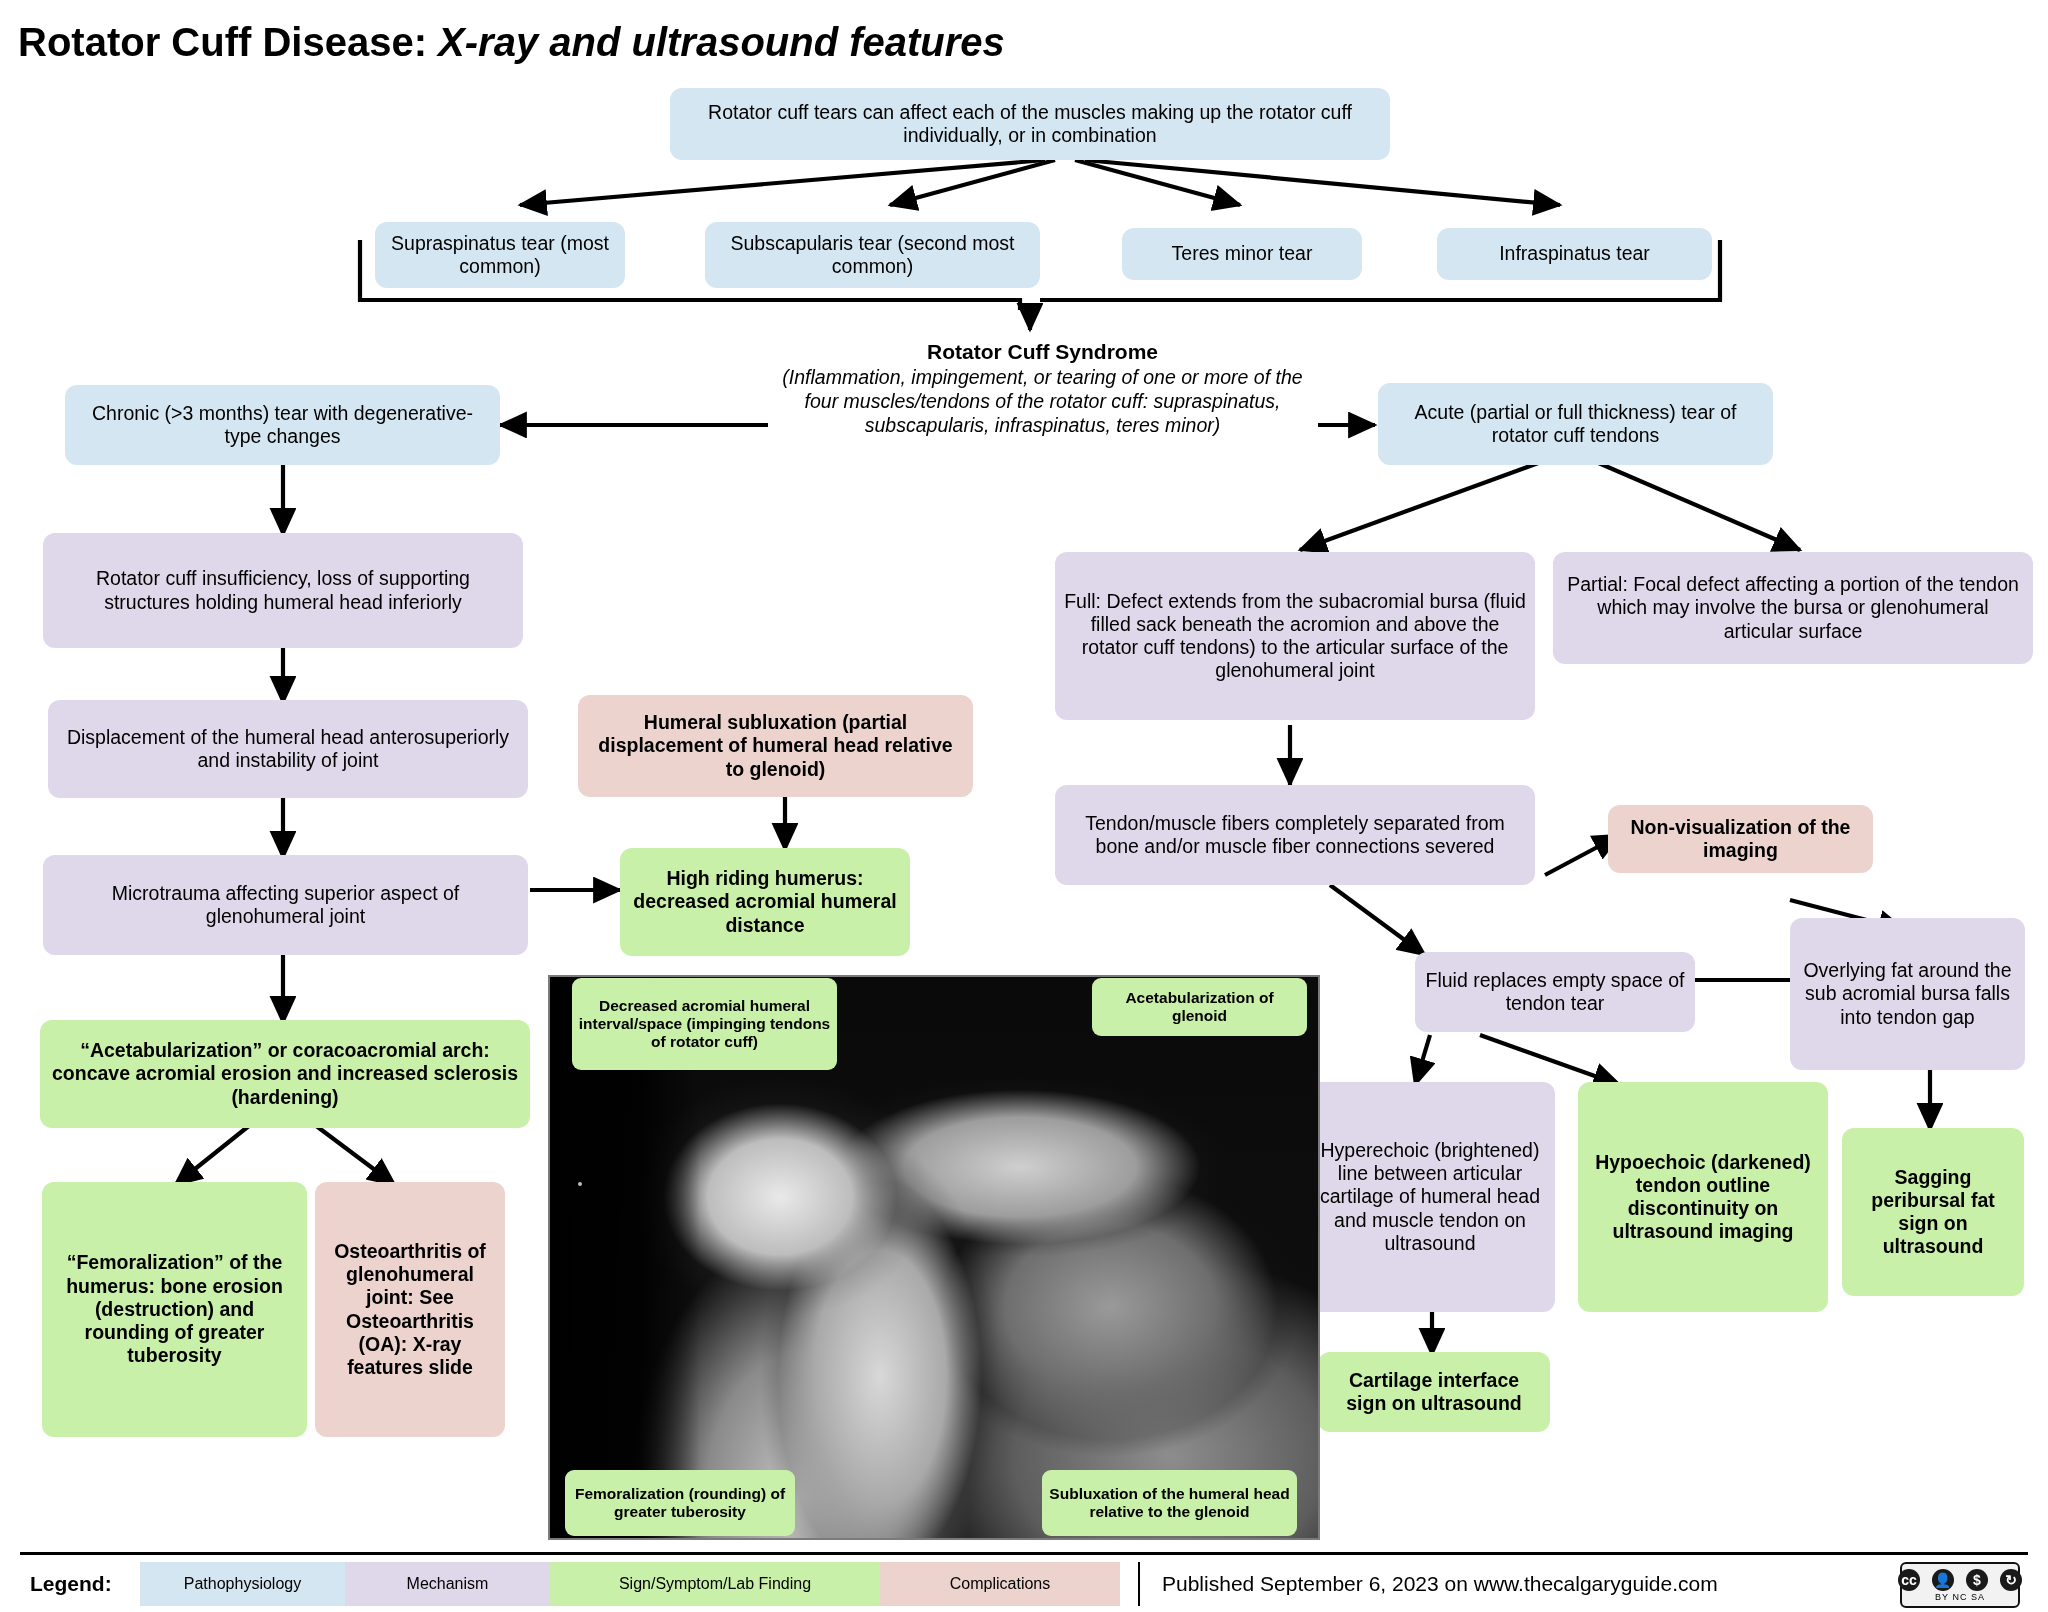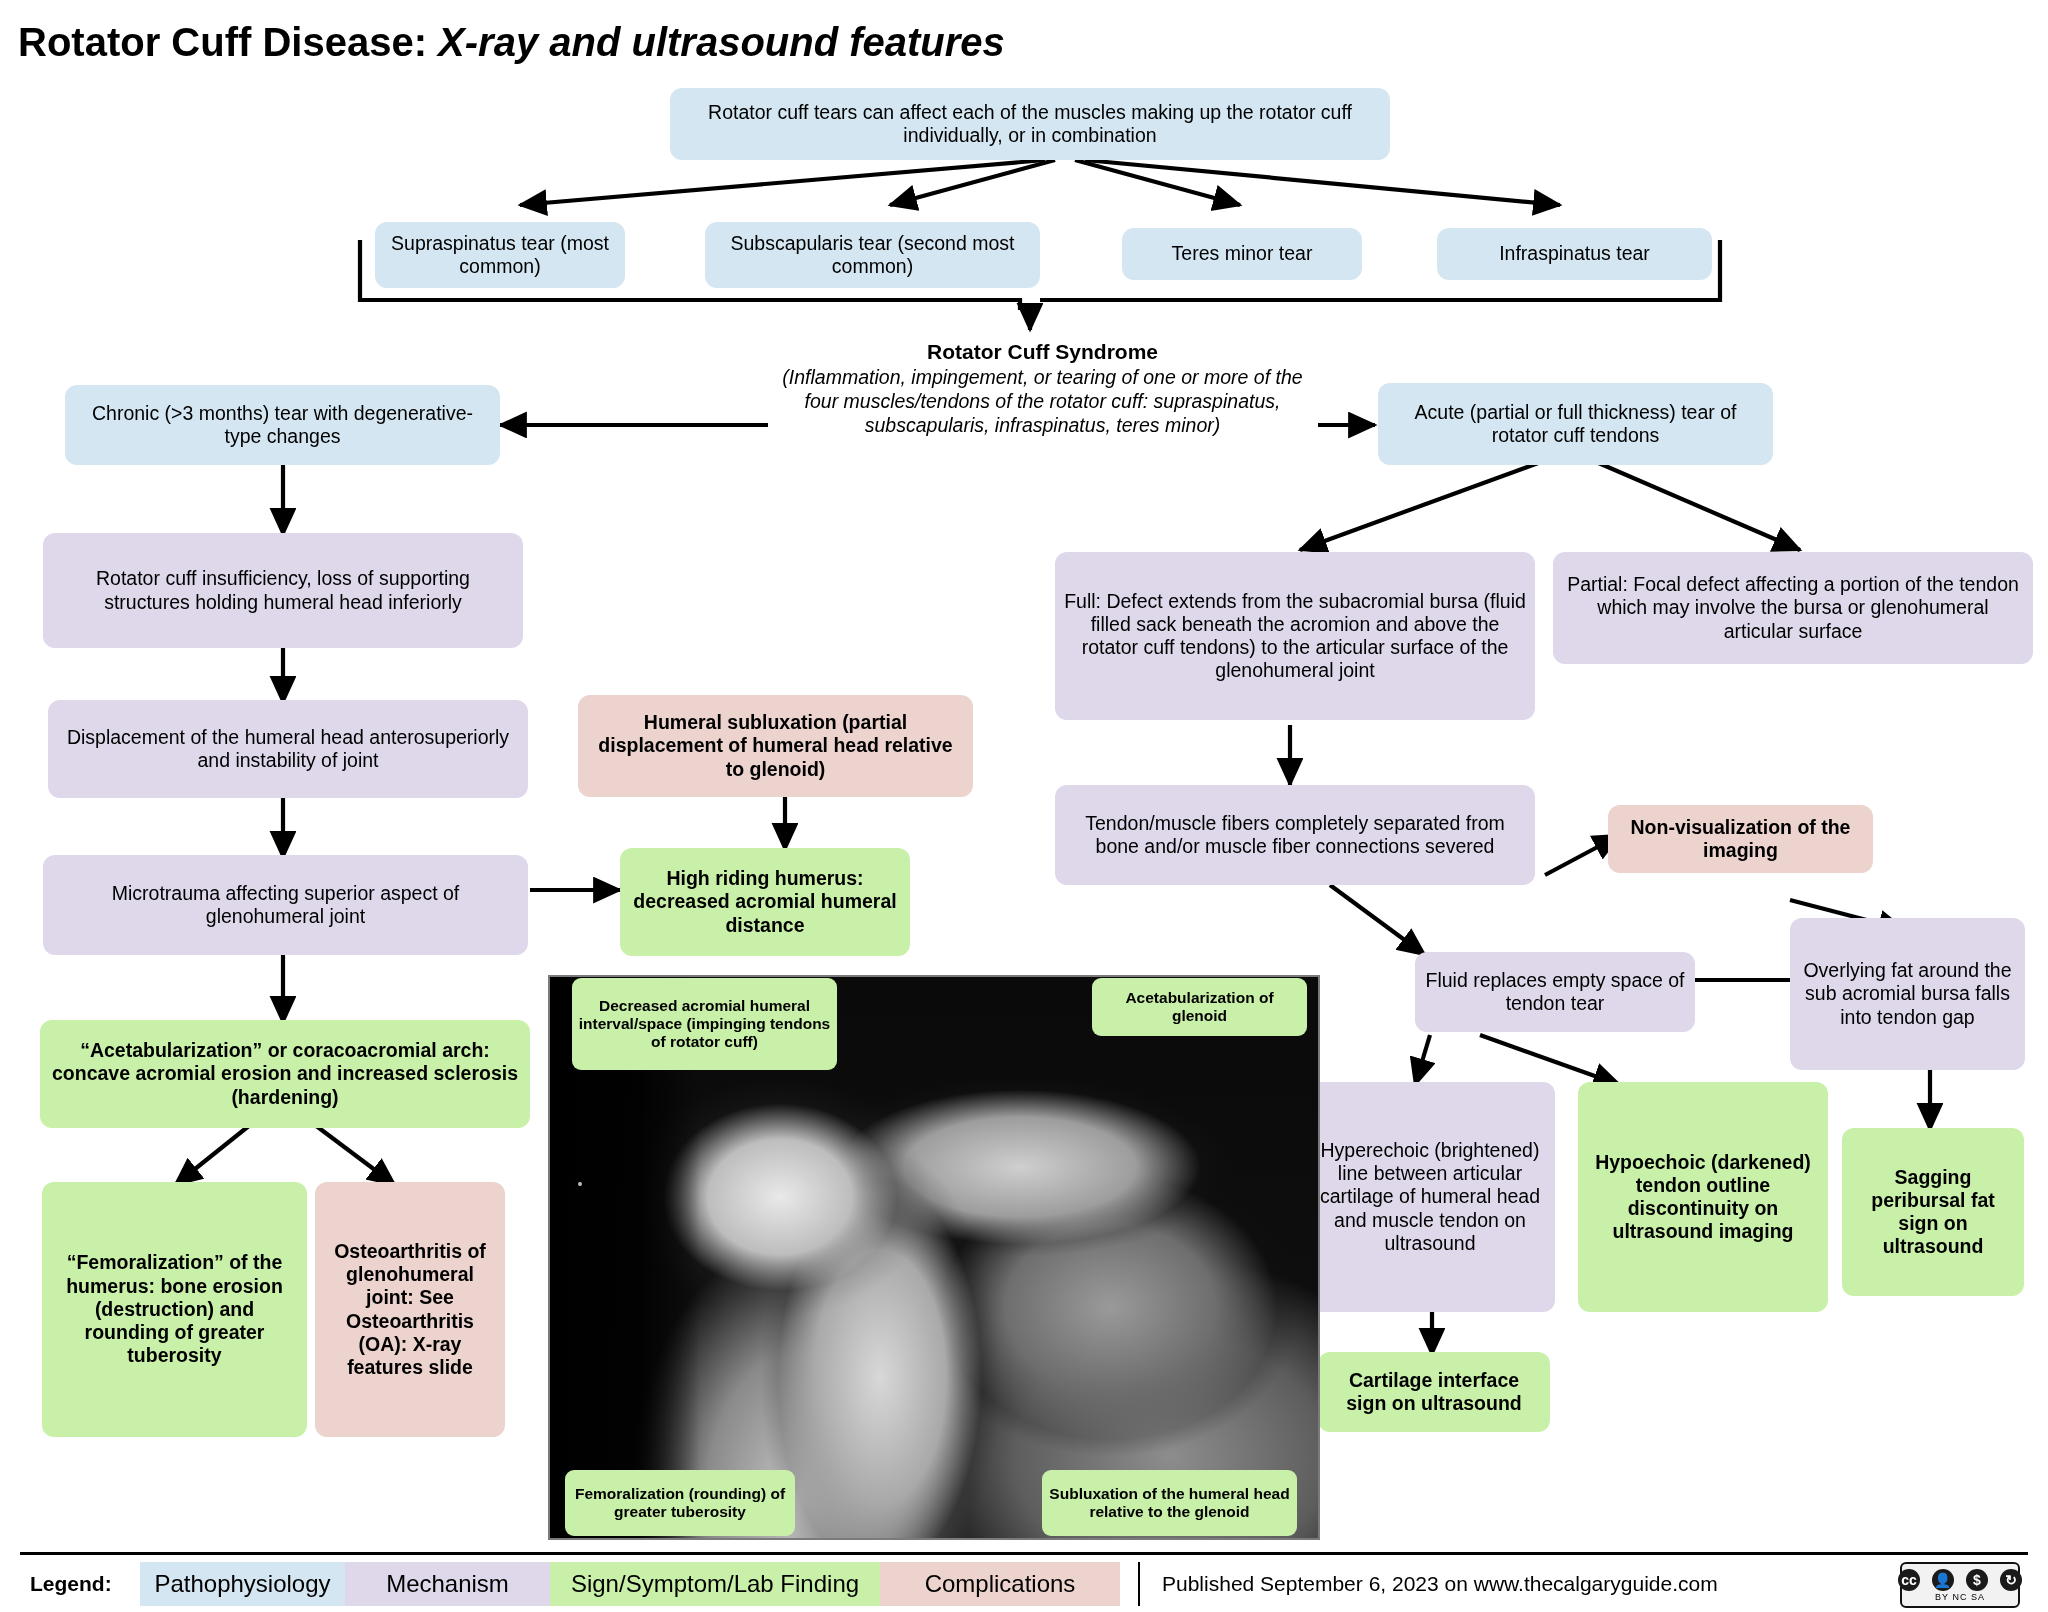--- a/index.html
+++ b/index.html
@@ -61,21 +61,21 @@
       linear-gradient(180deg, #0a0a0a 0%, #111 100%);
   }
   .xr-shadow { position:absolute; left:0; top:0; width:150px; height:100%;
     background:linear-gradient(90deg, #000 0%, rgba(0,0,0,0.85) 60%, rgba(0,0,0,0) 100%); }
   .xr-dot { position:absolute; width:4px; height:4px; border-radius:50%; background:#bdbdbd; left:28px; top:205px; }
 
   
   .legendbar { position:absolute; left:0; top:1556px; width:2048px; height:56px; }
   .legend-sep { position:absolute; left:20px; top:1552px; width:2008px; height:3px; background:#000; }
   .legend-label { position:absolute; left:30px; top:1572px; font-size:21px; font-weight:bold; }
-  .lgcell { position:absolute; top:1562px; height:44px; display:flex; align-items:center; justify-content:center; font-size:24px; }
+  .lgcell { position:absolute; top:1562px; height:44px; display:flex; align-items:center; justify-content:center; font-size:16px; }
   .lgline { position:absolute; width:2px; top:1562px; height:44px; background:#000; }
   .published { position:absolute; top:1572px; left:1162px; font-size:21px; }
   .ccbadge { position:absolute; left:1900px; top:1562px; width:120px; height:46px;
     border:2px solid #111; border-radius:6px; background:#f2f2f2;
     display:flex; flex-direction:column; align-items:center; justify-content:center; }
   .ccrow1 { display:flex; gap:12px; }
   .ccrow1 span { width:22px; height:22px; border-radius:50%; background:#1a1a1a; color:#fff; font-size:14px; font-weight:bold;
                  display:flex; align-items:center; justify-content:center; }
   .ccrow2 { font-size:9px; letter-spacing:1px; margin-top:1px; }
 

